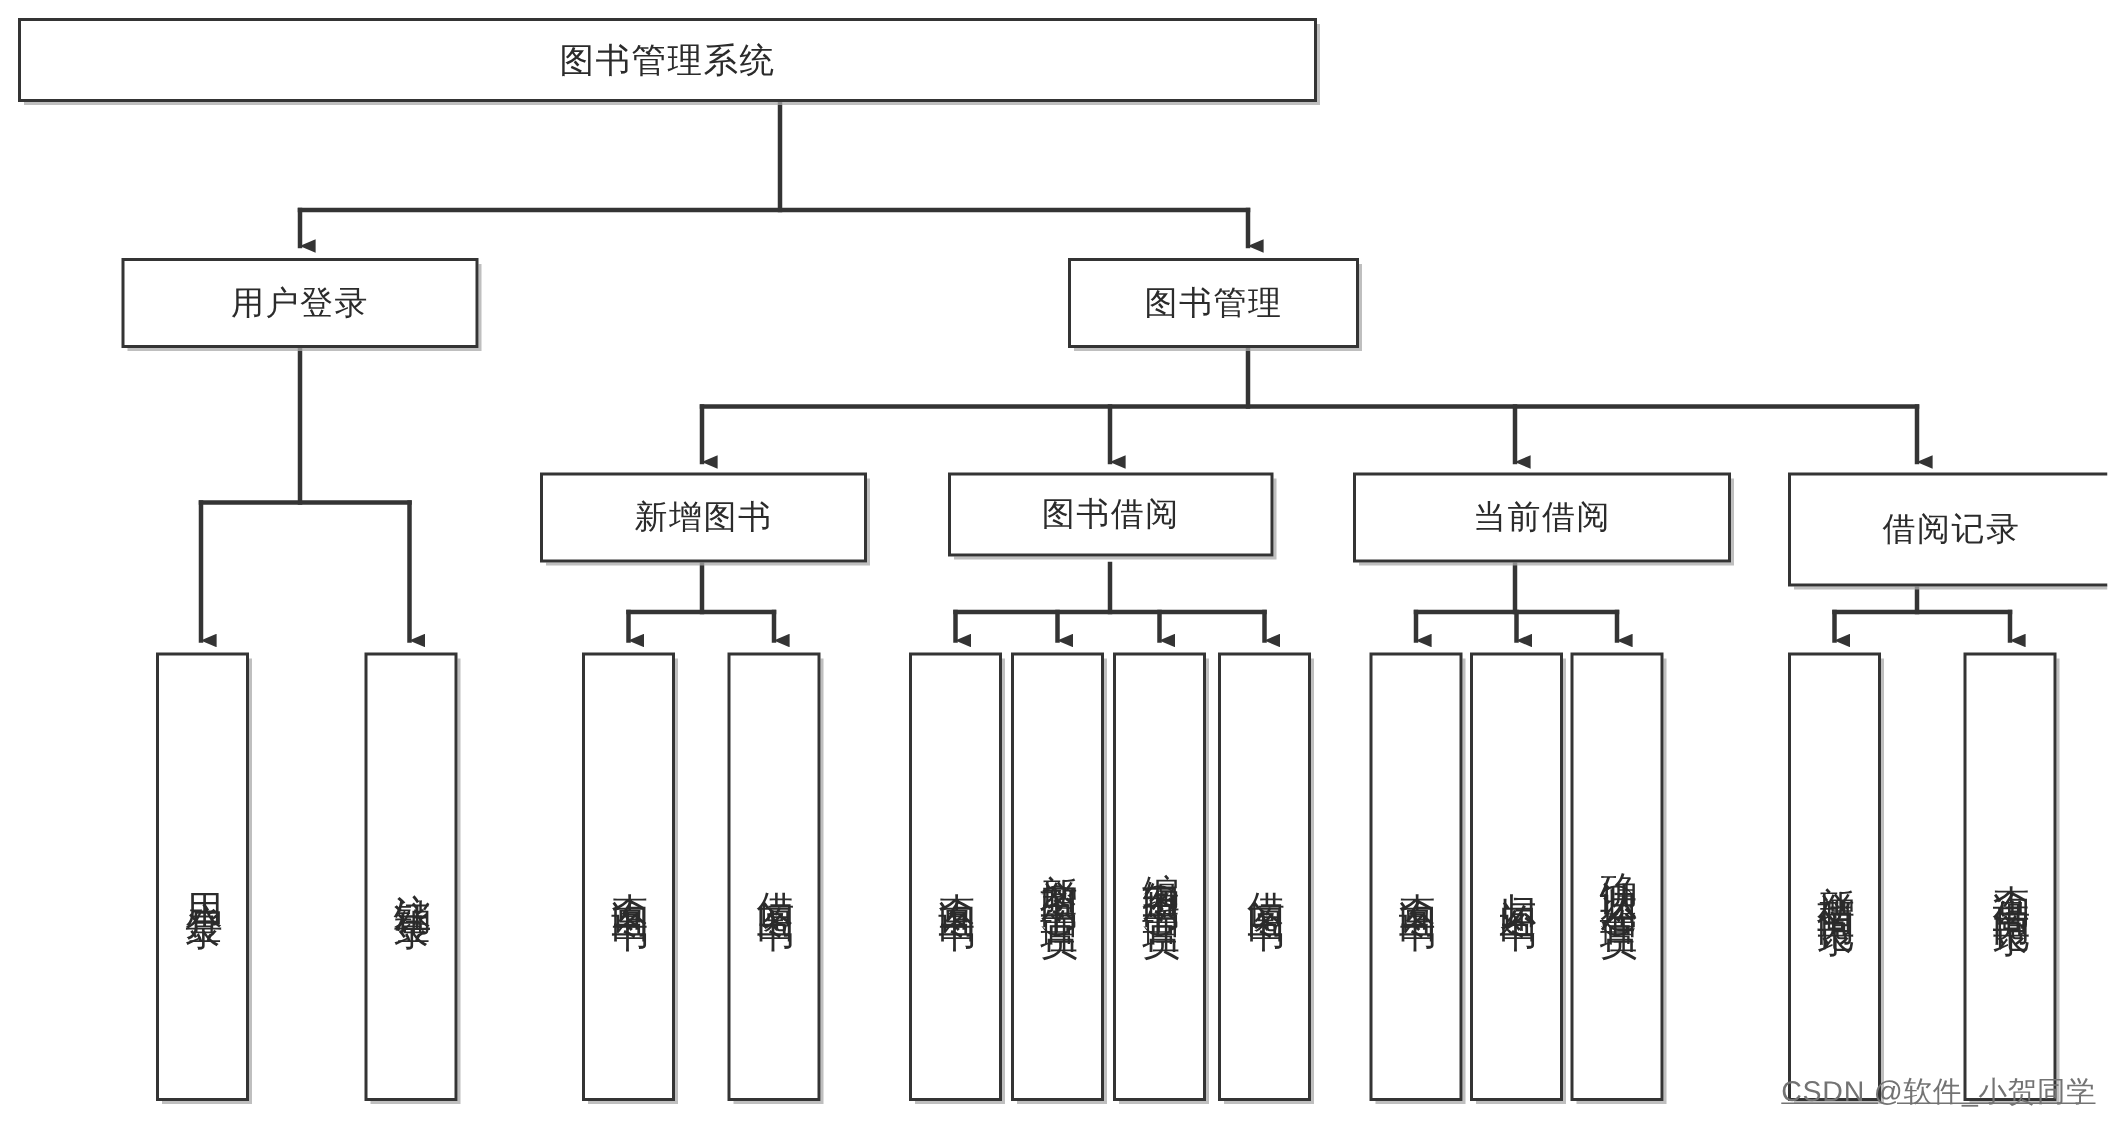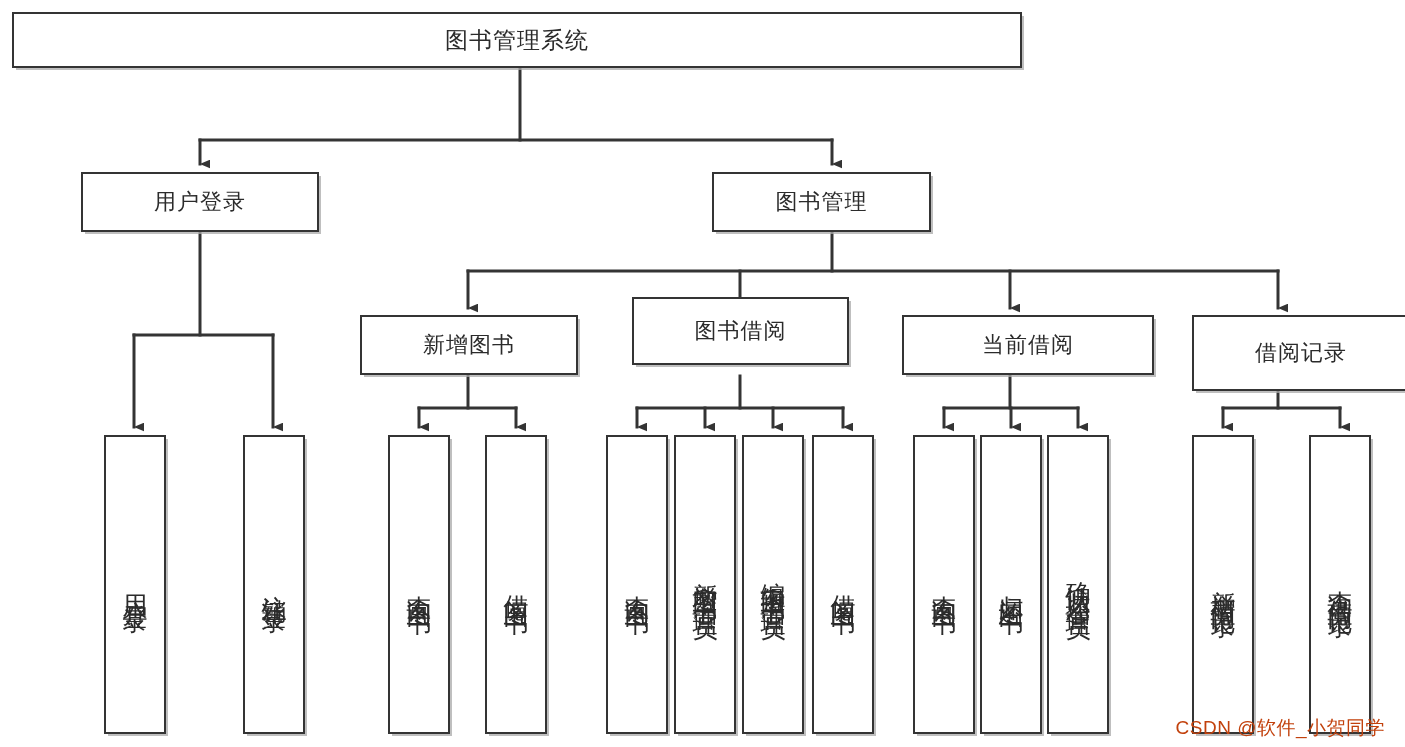--- a/index.html
+++ b/index.html
@@ -56,27 +56,28 @@
   .node.vert .label {
     writing-mode: vertical-rl;
     text-orientation: upright;
     font-size: 25px;
     letter-spacing: 5px;
     line-height: 1;
     white-space: nowrap;
   }
   #watermark {
     position: absolute;
-    right: 20px;
+    right: 8px;
     bottom: 6px;
     font-size: 19px;
-    color: #c2410c;
+    color: #737373;
     letter-spacing: 0.5px;
     white-space: nowrap;
     pointer-events: none;
+    text-decoration: underline;
   }
 </style>
 </head>
 <body>
 
 <div id="canvas">
 
   <svg id="diagram-svg" viewBox="0 0 1405 747" xmlns="http://www.w3.org/2000/svg">
     <defs>
       <marker id="arrow" markerWidth="9" markerHeight="11" refX="4.5" refY="10.4" orient="auto" markerUnits="userSpaceOnUse">
@@ -121,35 +122,35 @@
       <path d="M 1078,408 L 1078,427" marker-end="url(#arrow)"></path>
 
       <path d="M 1278,376 L 1278,408"></path>
       <path d="M 1223,408 L 1340,408"></path>
       <path d="M 1223,408 L 1223,427" marker-end="url(#arrow)"></path>
       <path d="M 1340,408 L 1340,427" marker-end="url(#arrow)"></path>
 
     </g>
   </svg>
 
-  <div class="node horiz root" style="left:12px; top:12px; width:1010px; height:56px;">
+  <div class="node horiz root" style="left:12px; top:12px; width:866px; height:56px;">
     <span class="label">图书管理系统</span>
   </div>
 
   <div class="node horiz" style="left:81px; top:172px; width:238px; height:60px;">
     <span class="label">用户登录</span>
   </div>
-  <div class="node horiz" style="left:712px; top:172px; width:219px; height:60px;">
+  <div class="node horiz" style="left:712px; top:172px; width:194px; height:60px;">
     <span class="label">图书管理</span>
   </div>
 
   <div class="node horiz" style="left:360px; top:315px; width:218px; height:60px;">
     <span class="label">新增图书</span>
   </div>
-  <div class="node horiz" style="left:632px; top:297px; width:217px; height:68px;">
+  <div class="node horiz" style="left:632px; top:315px; width:217px; height:56px;">
     <span class="label">图书借阅</span>
   </div>
   <div class="node horiz" style="left:902px; top:315px; width:252px; height:60px;">
     <span class="label">当前借阅</span>
   </div>
   <div class="node horiz" style="left:1192px; top:315px; width:218px; height:76px;">
     <span class="label">借阅记录</span>
   </div>
 
   <div class="node vert" style="left:104px; top:435px; width:62px; height:299px;">

